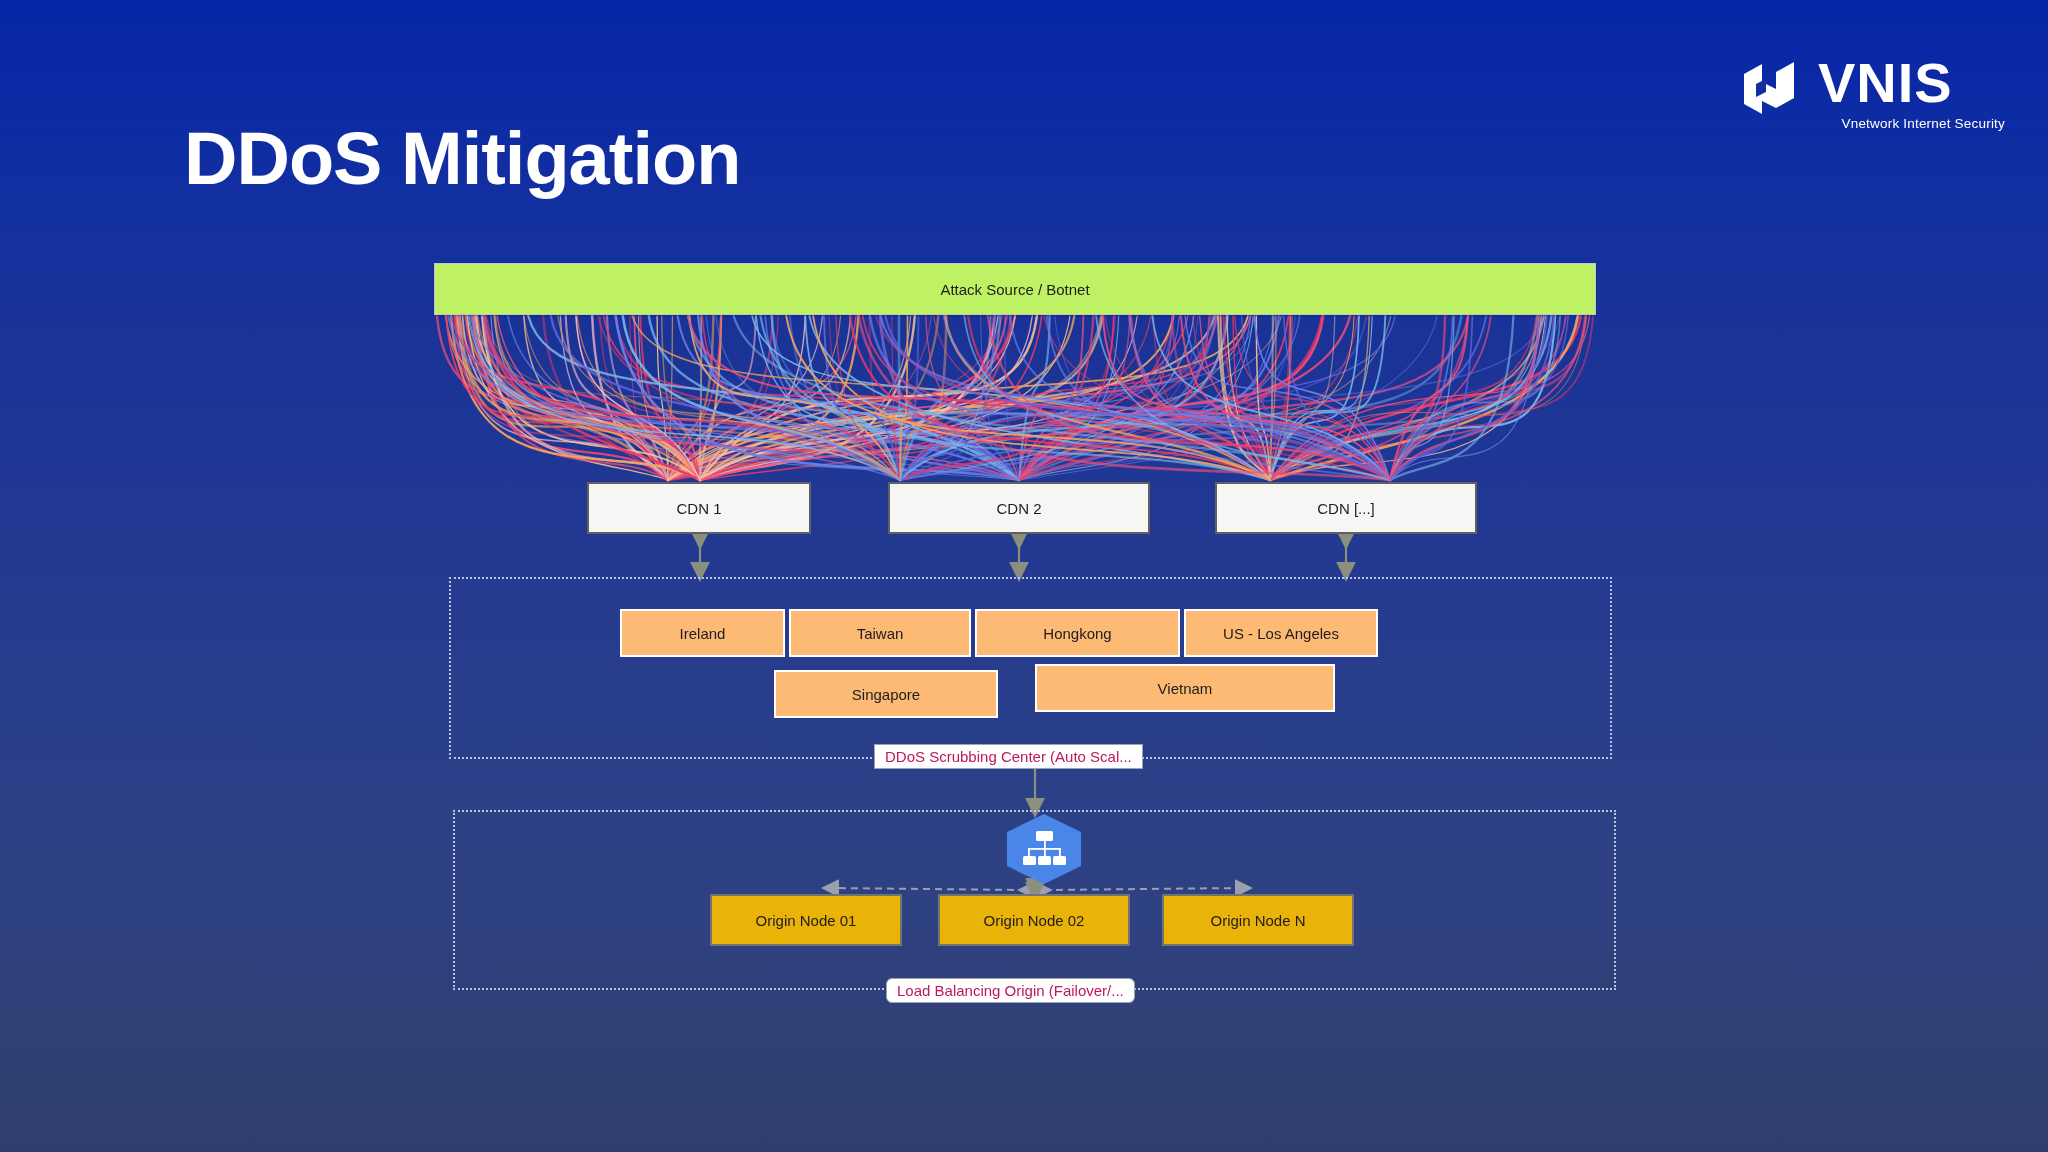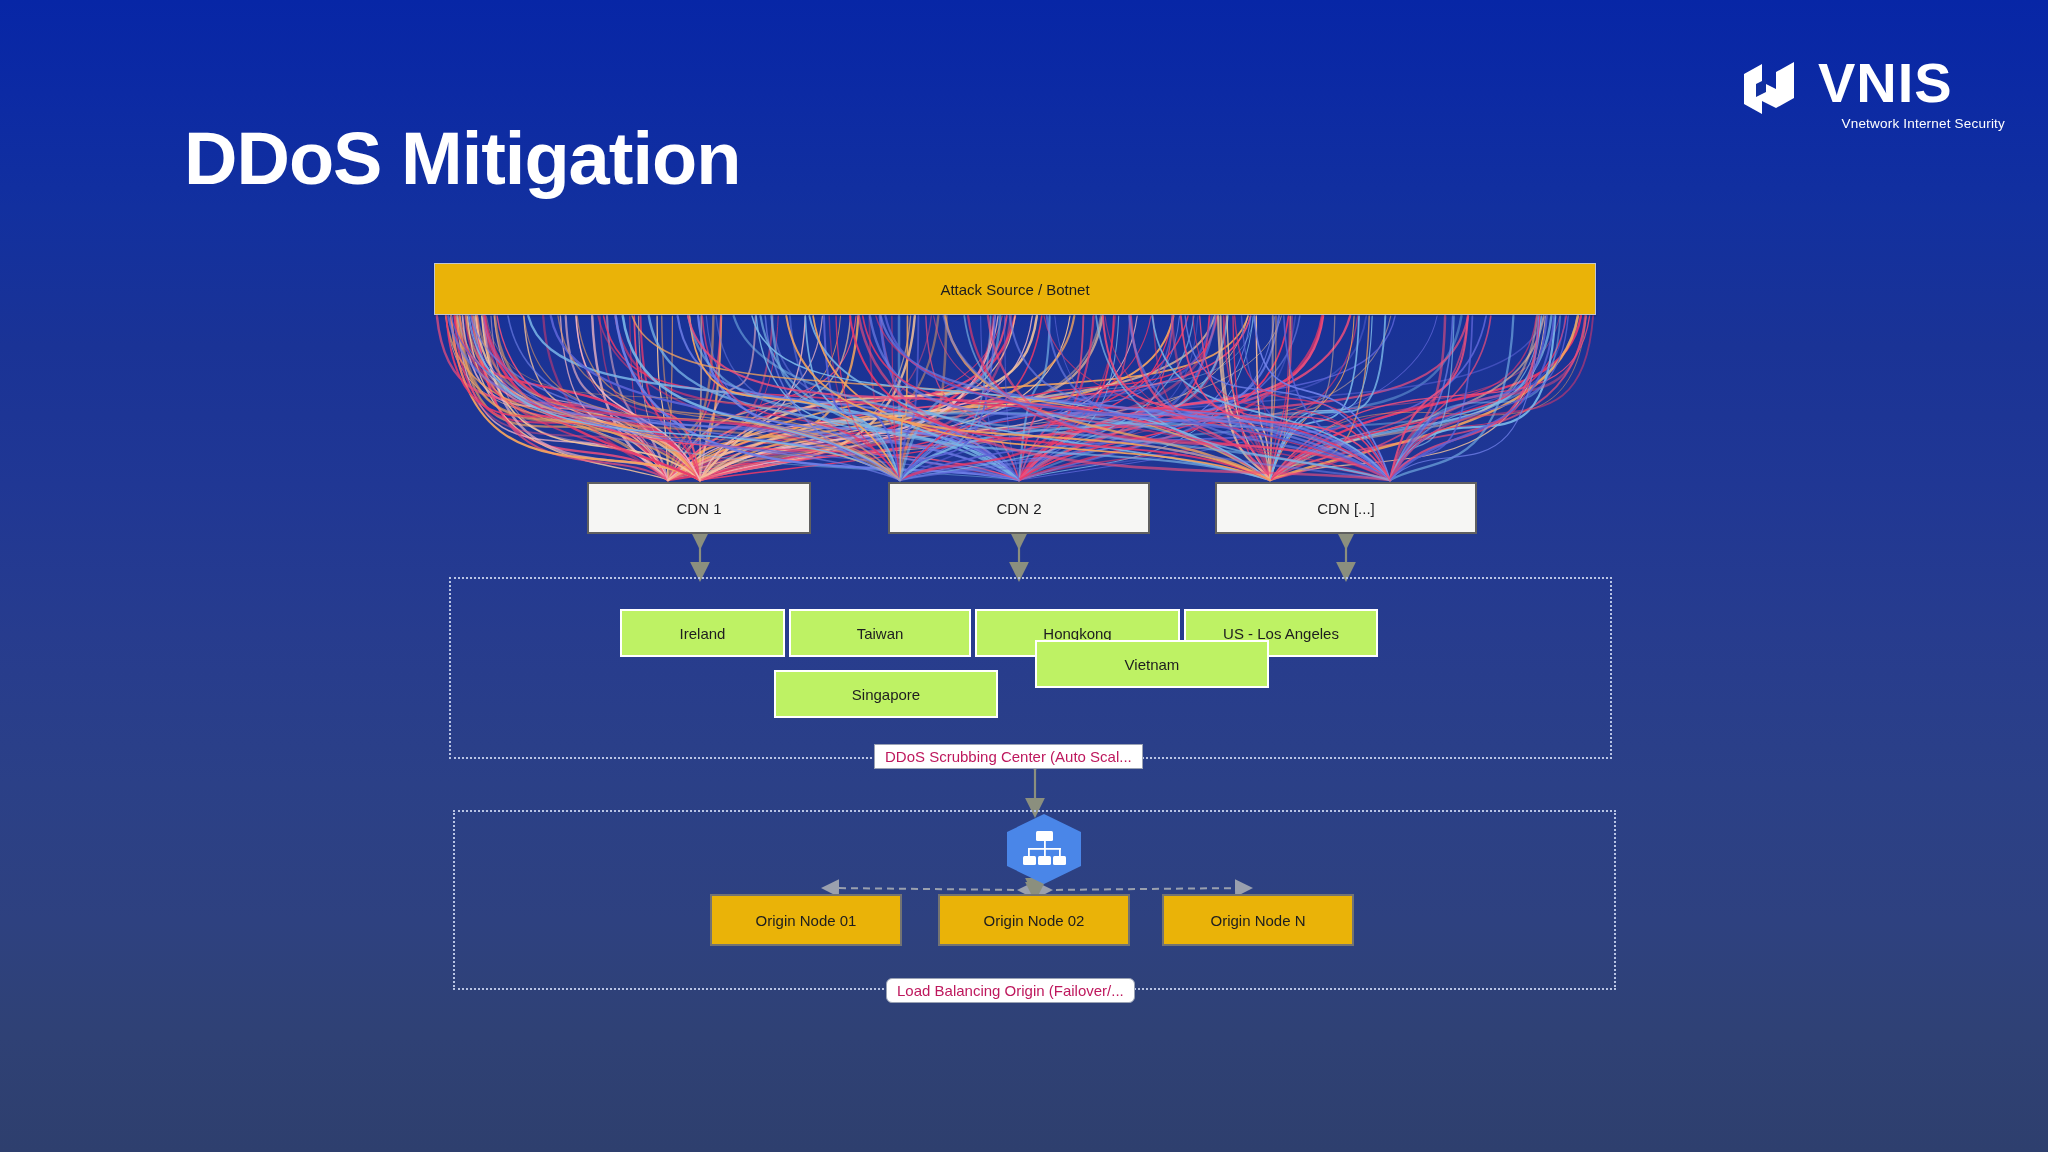--- a/index.html
+++ b/index.html
@@ -46,21 +46,21 @@
   
   #diagram { position:absolute; left:0; top:0; width:2048px; height:1152px; }
   #traffic { position:absolute; left:0; top:0; width:2048px; height:1152px; pointer-events:none; }
   #connectors { position:absolute; left:0; top:0; width:2048px; height:1152px; pointer-events:none; }
 
   .node { position:absolute; display:flex; align-items:center; justify-content:center; }
 
   
   #attack-box {
     left:434px; top:263px; width:1162px; height:52px;
-    background:#eab308; border:1px solid #c3c7cf;
+    background:#bef264; border:1px solid #c3c7cf;
     box-shadow:0 1px 2px rgba(0,0,0,0.25);
     font-size:15px; color:#1d1d1f; z-index:6;
   }
 
   
   .cdn-box {
     top:482px; height:52px;
     background:#f6f6f4; border:2px solid #606060;
     font-size:15px; color:#1d1d1f; z-index:6;
   }
@@ -79,29 +79,29 @@
     position:absolute; z-index:7;
     background:#ffffff; border:1px solid #9aa2b4;
     font-size:15px; color:#be185d;
     padding:3px 10px; white-space:nowrap;
   }
   #scrub-label { left:874px; top:744px; }
   #lb-label    { left:886px; top:978px;border-radius:6px; }
 
   
   .region-box {
-    height:48px; background:#bef264; border:2px solid #ffffff;
+    height:48px; background:#fdba74; border:2px solid #ffffff;
     font-size:15px; color:#1d1d1f; z-index:5;
   }
   #region-0 { left:620px; top:609px; width:165px; }
   #region-1 { left:789px; top:609px; width:182px; }
   #region-2 { left:975px; top:609px; width:205px; }
   #region-3 { left:1184px; top:609px; width:194px; }
   #region-4 { left:774px; top:670px; width:224px; }
-  #region-5 { left:1035px; top:640px; width:234px; }
+  #region-5 { left:1035px; top:664px; width:300px; }
 
   
   .origin-box {
     top:894px; height:52px;
     background:#eab308; border:2px solid #737373;
     font-size:15px; color:#1d1d1f; z-index:6;
   }
   #origin-0 { left:710px; width:192px; }
   #origin-1 { left:938px; width:192px; }
   #origin-2 { left:1162px; width:192px; }

